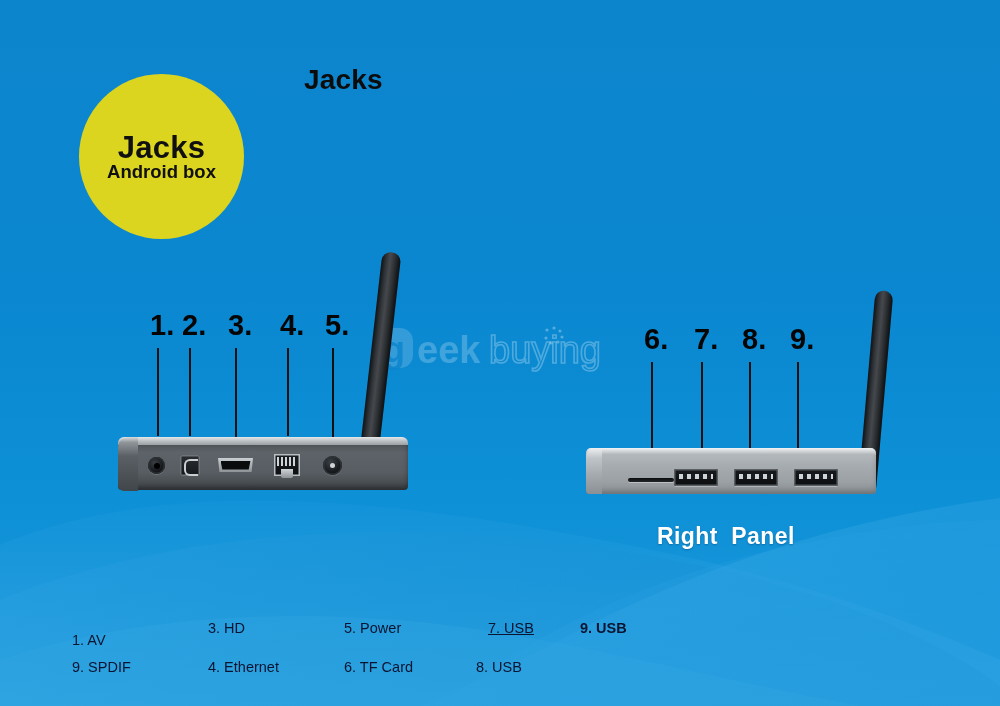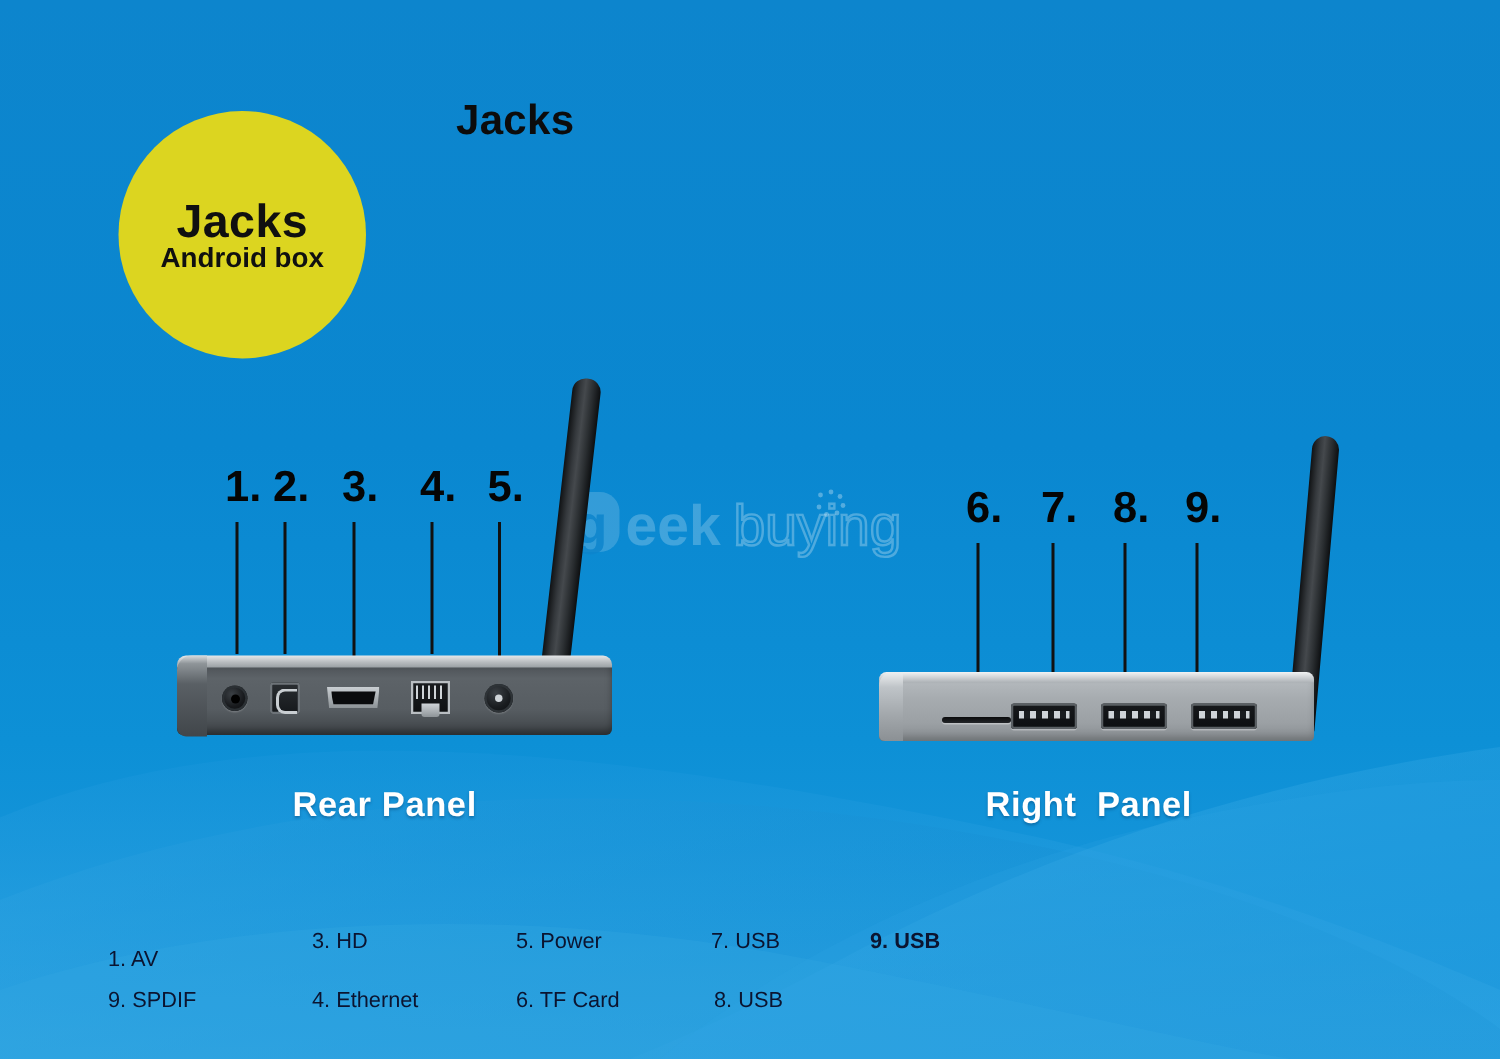--- a/index.html
+++ b/index.html
@@ -208,28 +208,27 @@
     <div class="right-body"></div>
     <div class="right-top"></div>
     <div class="right-corner"></div>
 
     <div class="tf-slot" style="left:42px;top:30px;"></div>
     <div class="usb" style="left:88px;top:21px;"></div>
     <div class="usb" style="left:148px;top:21px;"></div>
     <div class="usb" style="left:208px;top:21px;"></div>
   </div>
 
-  <div class="cap" style="left:195px;top:523px;">Rear Panel</div>
   <div class="cap" style="left:657px;top:523px;">Right  Panel</div>
 
   <div class="legend">
     <div class="leg-item" style="left:0px;top:12px;">1. AV</div>
     <div class="leg-item" style="left:0px;top:39px;">9. SPDIF</div>
     <div class="leg-item" style="left:136px;top:0px;">3. HD</div>
     <div class="leg-item" style="left:136px;top:39px;">4. Ethernet</div>
     <div class="leg-item" style="left:272px;top:0px;">5. Power</div>
     <div class="leg-item" style="left:272px;top:39px;">6. TF Card</div>
-    <div class="leg-item" style="left:402px;top:0px;">7. USB</div>
+    <div class="leg-item" style="left:416px;top:0px;text-decoration:underline;">7. USB</div>
     <div class="leg-item" style="left:404px;top:39px;text-align:center;">8. USB</div>
     <div class="leg-item" style="left:508px;top:0px;font-weight:bold;">9. USB</div>
   </div>
 
 </div>
 
 </body></html>

